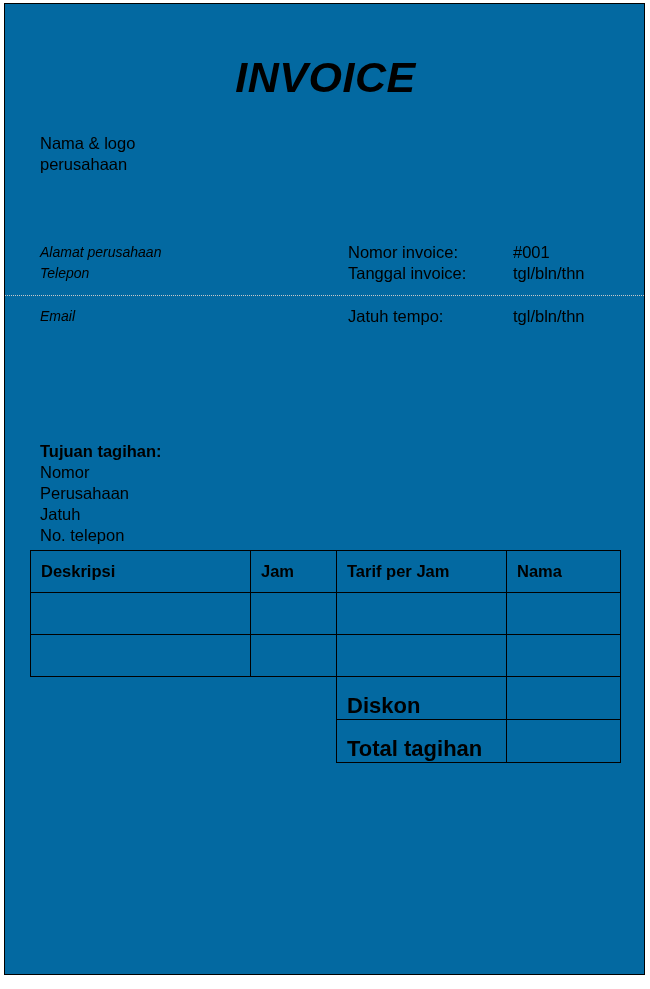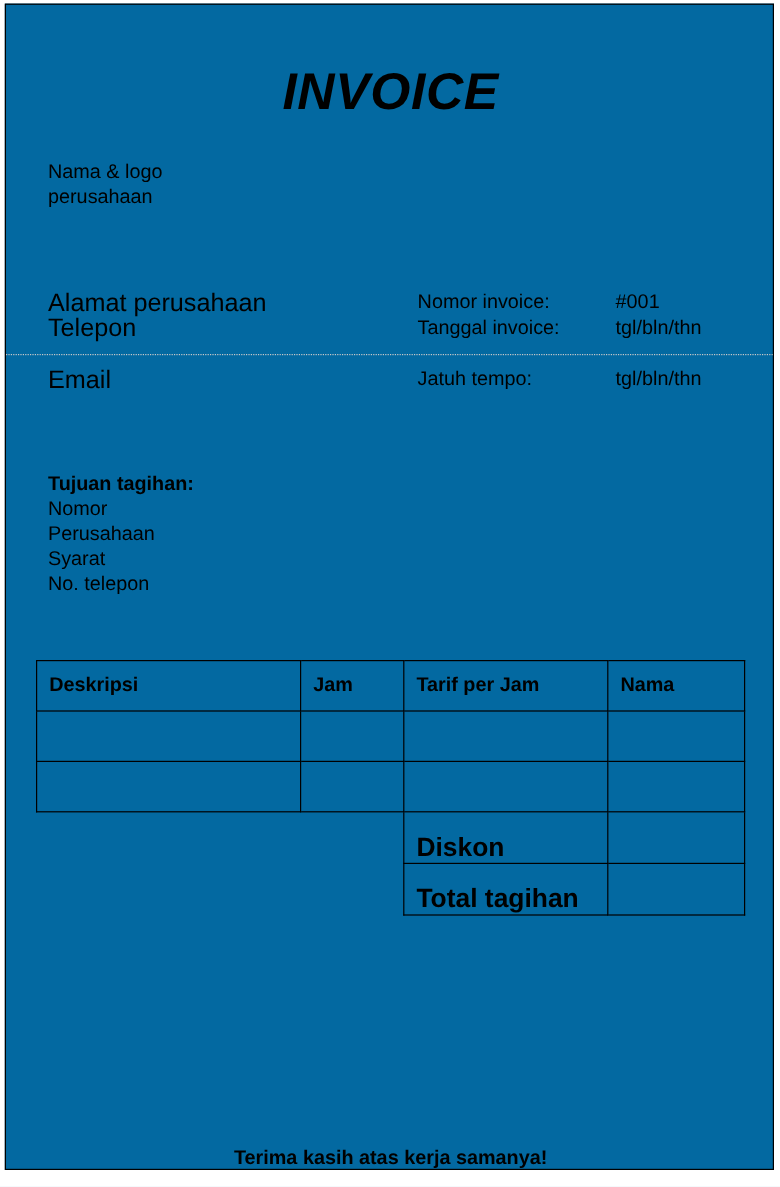--- a/index.html
+++ b/index.html
@@ -63,22 +63,23 @@
     position: absolute;
     left: 0;
     top: 302px;
     width: 641px;
     height: 24px;
   }
   .meta-left {
     position: absolute;
     left: 35px;
     top: 0;
-    font-size: 21px;
-    line-height: 21px;
+    font-size: 14px;
+    line-height: 21px;
+    font-style: italic;
   }
   .meta-label {
     position: absolute;
     left: 343px;
     top: 0;
     font-size: 16.5px;
     line-height: 21px;
   }
   .meta-value {
     position: absolute;
@@ -98,21 +99,21 @@
   }
 
   
   .billto-block {
     position: absolute;
     left: 35px;
     top: 389px;
     font-size: 16.5px;
     line-height: 21px;
   }
-  .billto-block .heading { font-weight: bold; }
+  .billto-block .heading { font-weight: bold; margin-top: 48px; }
   .billto-block div { white-space: nowrap; }
 
   
   .items-table {
     position: absolute;
     left: 25px;
     top: 546px;
     border-collapse: collapse;
     table-layout: fixed;
     width: 590px;
@@ -203,21 +204,21 @@
     </div>
     <div class="meta-value">
       <div>tgl/bln/thn</div>
     </div>
   </div>
 
   <div class="billto-block">
     <div class="heading">Tujuan tagihan:</div>
     <div>Nomor</div>
     <div>Perusahaan</div>
-    <div>Syarat</div>
+    <div>Jatuh</div>
     <div>No. telepon</div>
   </div>
 
   <table class="items-table">
     <tbody>
       <tr>
         <th class="col-desc">Deskripsi</th>
         <th class="col-hours">Jam</th>
         <th class="col-rate">Tarif per Jam</th>
         <th class="col-total">Nama</th>
@@ -243,15 +244,14 @@
       <tr>
         <td class="cell-blank-nb"></td>
         <td class="cell-blank-nb"></td>
         <td class="summary-label">Total tagihan</td>
         <td></td>
       </tr>
     </tbody>
   </table>
 
 
-  <div class="thanks-line">Terima kasih atas kerja samanya!</div>
 
 </div>
 
 </body></html>

